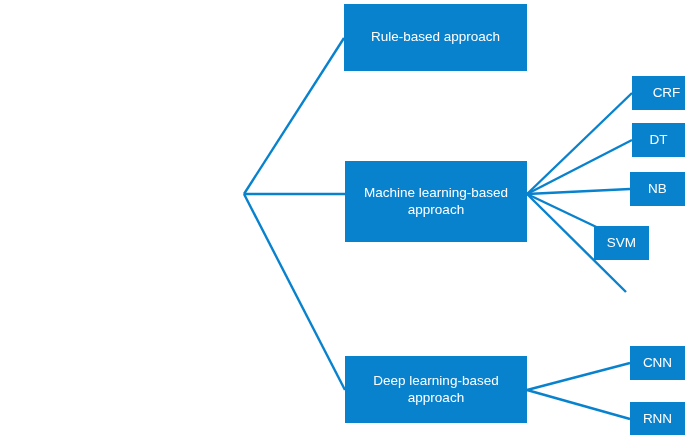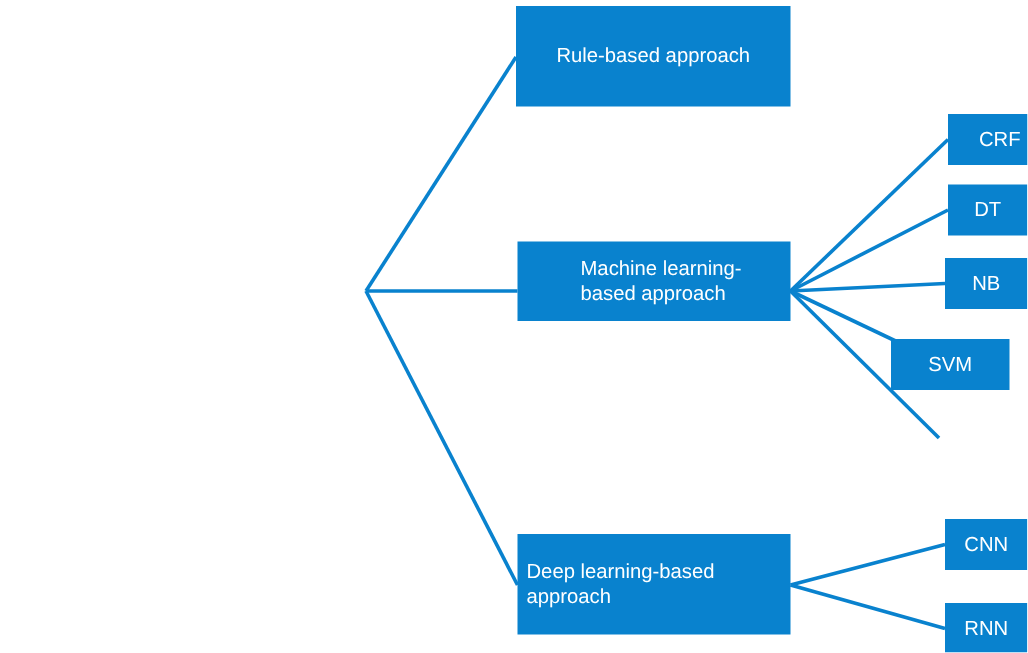--- a/index.html
+++ b/index.html
@@ -25,21 +25,21 @@
     height: 435px;
   }
   .node {
     position: absolute;
     box-sizing: border-box;
     background: #0982CE;
     color: #ffffff;
     display: flex;
     align-items: center;
     justify-content: center;
-    text-align: left;
+    text-align: center;
     line-height: 1.25;
     z-index: 2;
   }
   .node-label {
     display: block;
     padding: 0 6px;
     white-space: pre-line;
   }
   
   #node-root {
@@ -54,40 +54,39 @@
     left: 344px;
     top: 4px;
     width: 183px;
     height: 67px;
     font-size: 13.5px;
   }
   #node-ml {
     left: 345px;
     top: 161px;
     width: 182px;
-    height: 53px;
+    height: 81px;
     font-size: 13.5px;
-    padding-left: 36px;
   }
   #node-dl {
     left: 345px;
     top: 356px;
     width: 182px;
     height: 67px;
     font-size: 13.5px;
   }
   
   .leaf {
     font-size: 13.5px;
     height: 34px;
   }
   #node-crf { left: 632px; top: 76px;  width: 69px; }
   #node-dt  { left: 632px; top: 123px; width: 53px; }
   #node-nb  { left: 630px; top: 172px; width: 55px; }
-  #node-svm { left: 594px; top: 226px; width: 79px; }
+  #node-svm { left: 594px; top: 226px; width: 55px; }
   #node-others { left: 626px; top: 275px; width: 59px; }
   #node-cnn { left: 630px; top: 346px; width: 55px; }
   #node-rnn { left: 630px; top: 402px; width: 55px; }
 </style>
 </head>
 <body>
 
 <div id="diagram-root">
 
   <svg id="edge-layer" viewBox="0 0 685 435" xmlns="http://www.w3.org/2000/svg">

